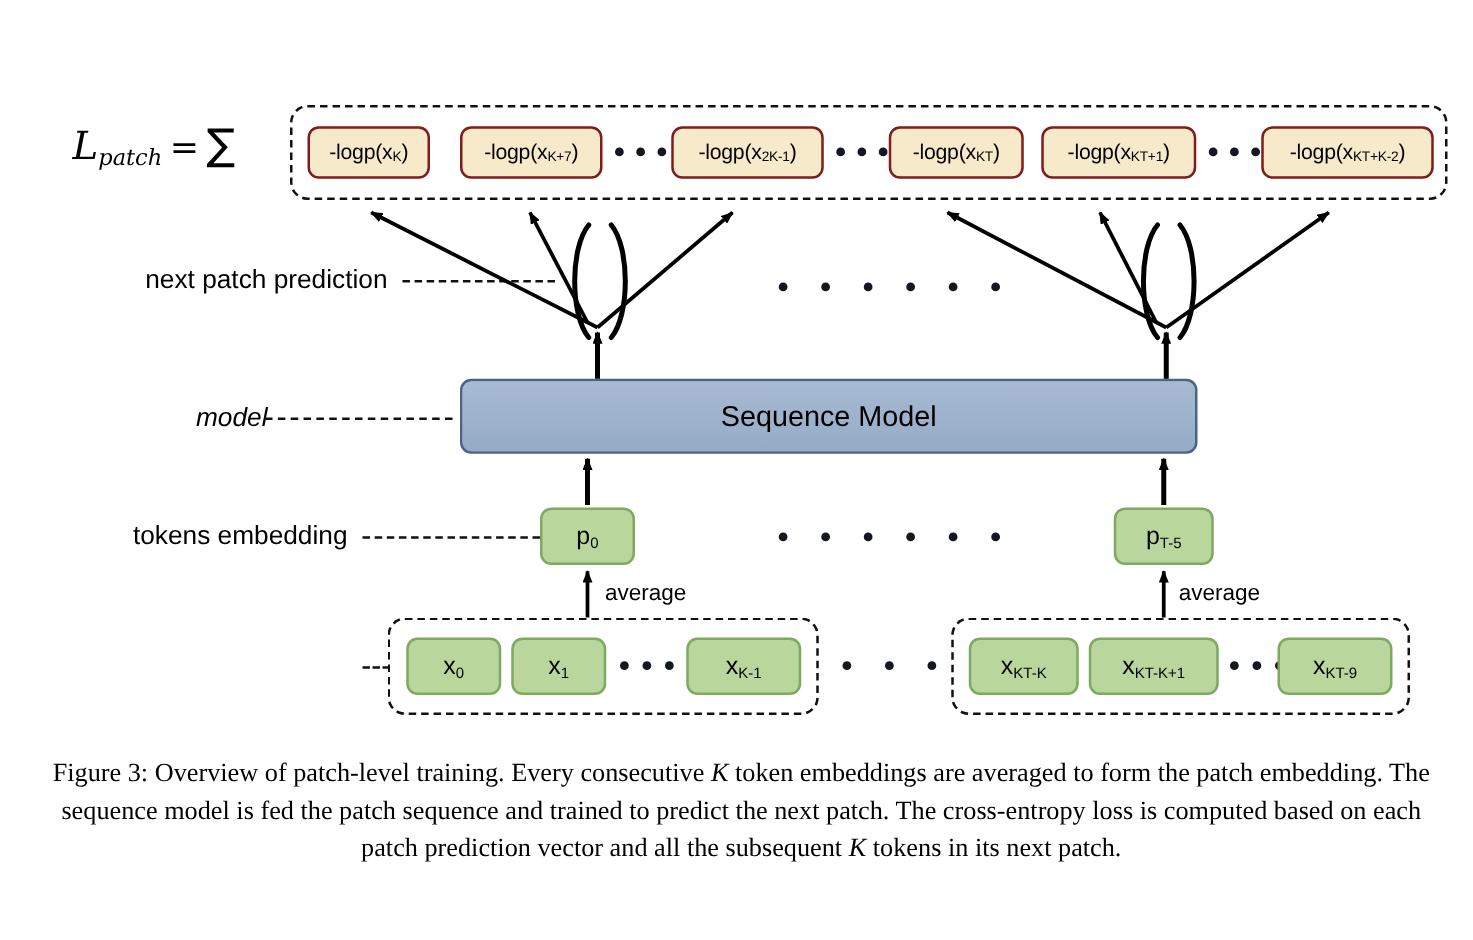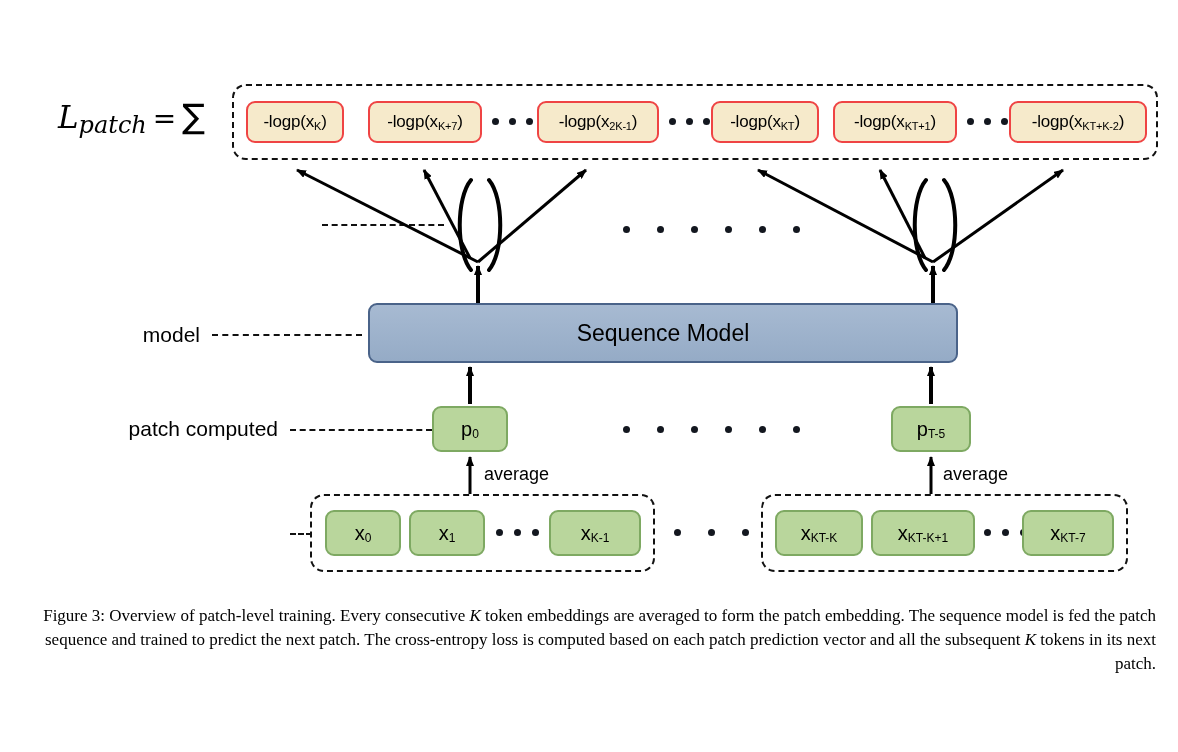--- a/index.html
+++ b/index.html
@@ -7,21 +7,21 @@
        font-family:"Liberation Sans", sans-serif;color:#000;overflow:hidden;}
 
   #figure{position:absolute;left:0;top:0;width:1178px;height:600px;}
   #svg-layer{position:absolute;left:0;top:0;width:1178px;height:600px;pointer-events:none;}
 
   
   .node{position:absolute;box-sizing:border-box;display:flex;
         align-items:center;justify-content:center;white-space:nowrap;}
 
   
-  .loss-box{height:42px;background:#f6eacb;border:2px solid #ef4444;
+  .loss-box{height:42px;background:#f6eacb;border:2px solid #7f1d1d;
             border-radius:9px;font-size:17px;letter-spacing:-.2px;
             padding:0 7px;}
   .loss-box sub{font-size:11px;vertical-align:baseline;position:relative;top:4px;}
 
   
   .green-box{background:#b9d69c;border:2px solid #7ea962;border-radius:9px;
              font-size:20px;height:46px;}
   .green-box sub{font-size:12px;vertical-align:baseline;position:relative;top:5px;}
 
   
@@ -42,31 +42,31 @@
 
   
   .dots{position:absolute;display:flex;align-items:center;}
   .dots i{display:block;width:7px;height:7px;border-radius:50%;
           background:#13171f;}
 
   
   #formula{position:absolute;left:58px;top:96px;font-size:30px;
            font-family:"DejaVu Serif", serif;white-space:nowrap;}
   #formula .cal{font-style:italic;font-size:31px;}
-  #formula .sub{font-style:italic;font-size:24px;position:relative;top:5px;}
+  #formula .sub{font-style:italic;font-size:18px;position:relative;top:5px;}
   #formula .eq{font-size:28px;padding:0 6px;}
   #formula .sigma{font-size:34px;font-family:"DejaVu Sans", sans-serif;}
 
   
   .avg-label{position:absolute;font-size:18px;}
 
   
   #caption{position:absolute;left:30px;top:604px;width:1126px;
-           font-family:"Liberation Serif", serif;font-size:17px;
-           line-height:1.42;text-align:right;color:#000;}
+           font-family:"Liberation Serif", serif;font-size:21px;
+           line-height:1.42;text-align:center;color:#000;}
   #caption i{font-style:italic;}
 </style>
 </head>
 <body>
 
 <div id="figure">
 
   <div id="formula">
     <span class="cal">L</span><span class="sub">patch</span><span class="eq">=</span><span class="sigma">∑</span>
   </div>
@@ -120,26 +120,27 @@
       <i></i>
       <i></i>
   </div>
 
   <div class="node loss-box" style="left:1009px;top:101px;width:138px;">
     <span>-logp(x</span>
       <sub>KT+K-2</sub>
       <span>)</span>
   </div>
 
+  <div class="stage-label" style="left:78px;top:212px;width:232px;">next patch prediction</div>
   <div class="leader" style="left:322px;top:224px;width:122px;"></div>
 
-  <div class="stage-label" style="left:110px;top:323px;width:90px;">model</div>
+  <div class="stage-label" style="left:124px;top:323px;width:90px;font-style:italic;">model</div>
   <div class="leader" style="left:212px;top:334px;width:150px;"></div>
 
-  <div class="stage-label" style="left:82px;top:417px;width:196px;">patch computed</div>
+  <div class="stage-label" style="left:82px;top:417px;width:196px;">tokens embedding</div>
   <div class="leader" style="left:290px;top:429px;width:142px;"></div>
 
   <div class="leader" style="left:290px;top:533px;width:22px;"></div>
 
   <div class="dots" style="left:623px;top:226px;gap:27px;">
     <i></i>
       <i></i>
       <i></i>
       <i></i>
       <i></i>
@@ -205,21 +206,21 @@
     <span>x</span>
       <sub>KT-K+1</sub>
   </div>
   <div class="dots" style="left:984px;top:529px;gap:11px;">
     <i></i>
       <i></i>
       <i></i>
   </div>
   <div class="node green-box" style="left:1022px;top:510px;width:92px;">
     <span>x</span>
-      <sub>KT-7</sub>
+      <sub>KT-9</sub>
   </div>
 
   <svg id="svg-layer" viewBox="0 0 1178 600">
     <defs>
       <marker id="arrowhead" markerWidth="10" markerHeight="8" refX="9" refY="4" orient="auto" markerUnits="userSpaceOnUse">
         <path d="M0,0 L10,4 L0,8 Z" fill="#000"></path>
       </marker>
     </defs>
 
     <path d="M471,180 C456,198 456,252 471,270" stroke="#000" stroke-width="4" fill="none" stroke-linecap="round"></path>

